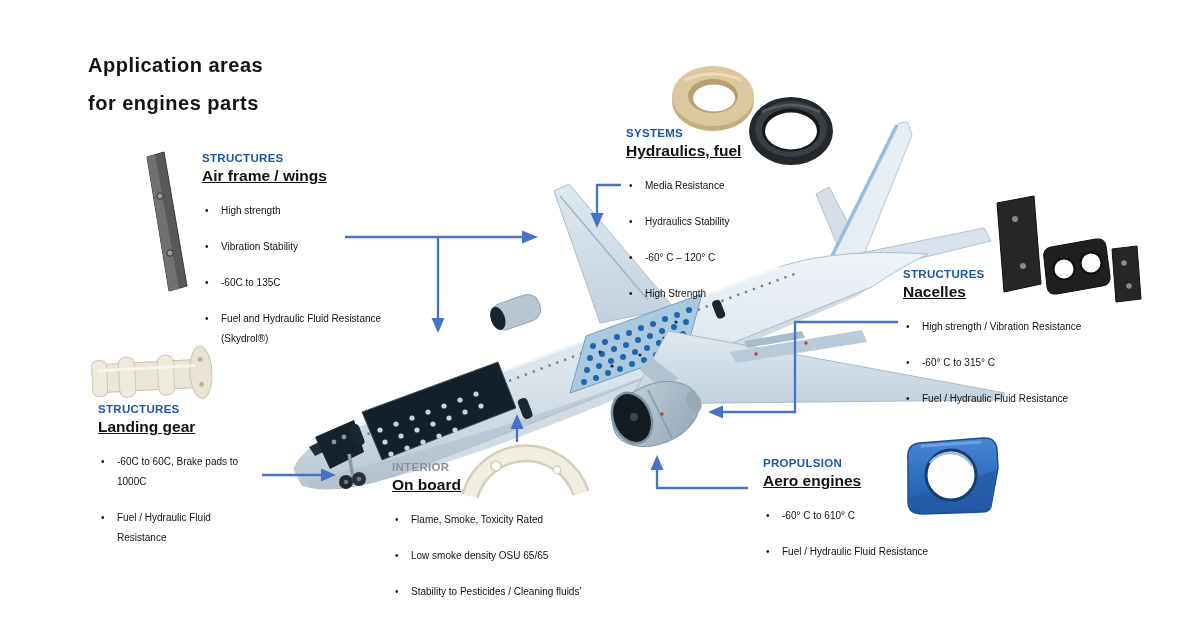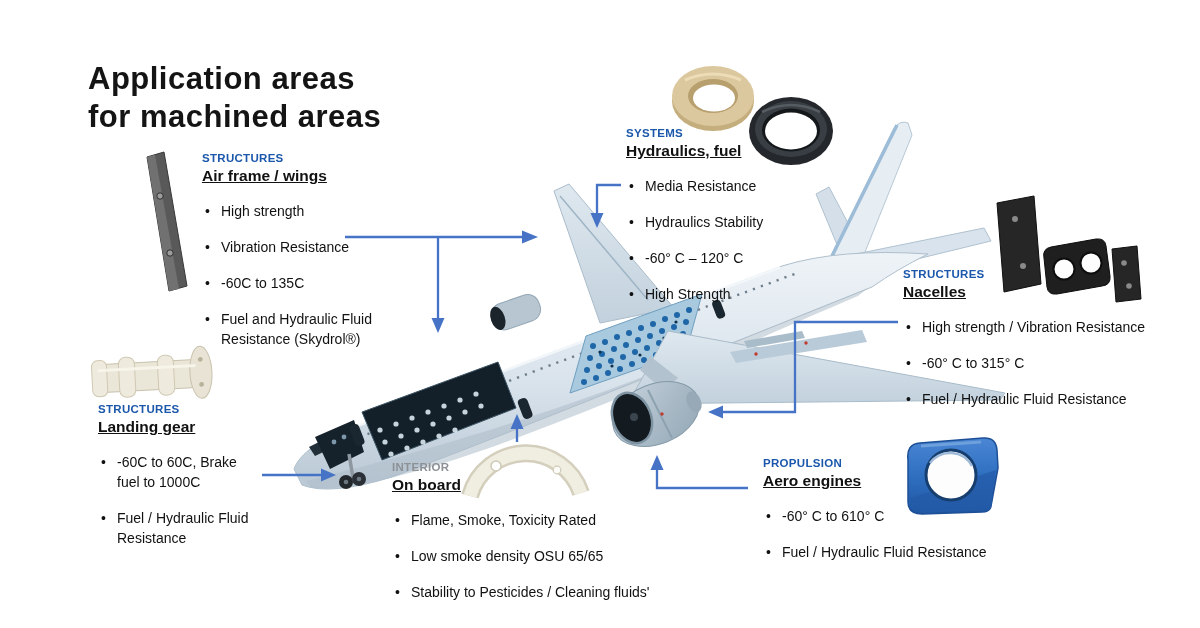--- a/index.html
+++ b/index.html
@@ -1,41 +1,41 @@
 <!DOCTYPE html>
 <html><head>
 <meta charset="utf-8">
 <style>
   html,body{margin:0;padding:0;}
   body{width:1200px;height:628px;background:#ffffff;font-family:"Liberation Sans","DejaVu Sans",sans-serif;overflow:hidden;}
   .canvas{position:relative;width:1200px;height:628px;background:#ffffff;}
   .svg-layer{position:absolute;left:0;top:0;z-index:1;}
-  .title{position:absolute;left:88px;top:60px;z-index:3;font-size:31px;font-weight:700;color:#141414;line-height:38px;letter-spacing:.5px;}
+  .title{position:absolute;left:88px;top:46px;z-index:3;font-size:20px;font-weight:700;color:#141414;line-height:38px;letter-spacing:.5px;}
   .callout{position:absolute;z-index:3;color:#111;}
   .callout .cat{font-size:11.5px;font-weight:700;color:#1b57ab;letter-spacing:.3px;margin-bottom:3px;}
   .callout.graycat .cat{color:#8d9196;}
   .callout .head{font-size:15.5px;font-weight:700;color:#111;margin-bottom:4px;text-decoration:underline;}
   .callout ul{list-style:none;margin:0;padding:0;}
-  .callout li{position:relative;font-size:14px;line-height:20px;padding-left:19px;color:#111;margin-top:16px;}
+  .callout li{position:relative;font-size:10px;line-height:20px;padding-left:19px;color:#111;margin-top:16px;}
   .callout li::before{content:"•";position:absolute;left:3px;top:0;color:#111;}
   .co-airframe{left:202px;top:152px;width:196px;}
   .co-systems{left:626px;top:127px;width:210px;}
   .co-nacelles{left:903px;top:268px;width:272px;}
   .co-landing{left:98px;top:403px;width:152px;}
   .co-interior{left:392px;top:461px;width:335px;}
   .co-propulsion{left:763px;top:457px;width:262px;}
 </style>
 </head>
 <body>
 
 <div class="canvas">
 
   <div class="title">
     <div>Application areas</div>
-    <div>for machined areas</div>
+    <div>for engines parts</div>
   </div>
 
   <svg class="svg-layer" width="1200" height="628" viewBox="0 0 1200 628">
     <defs>
       <linearGradient id="fus" x1="0" y1="0" x2="0" y2="1">
         <stop offset="0" stop-color="#eef3f7"></stop>
           <stop offset="0.55" stop-color="#d9e3ec"></stop>
           <stop offset="1" stop-color="#b9c8d4"></stop>
       </linearGradient>
       <linearGradient id="wing" x1="0" y1="0" x2="0" y2="1">
@@ -285,21 +285,21 @@
       <polygon points="510.5,429 523.5,429 517,414"></polygon>
       <polygon points="321,468.5 321,481.5 336,475"></polygon>
     </g>
   </svg>
 
   <div class="callout co-airframe">
     <div class="cat">STRUCTURES</div>
     <div class="head">Air frame / wings</div>
     <ul>
       <li>High strength</li>
-      <li>Vibration Resistance</li>
+      <li>Vibration Stability</li>
       <li>-60C to 135C</li>
       <li>Fuel and Hydraulic Fluid Resistance (Skydrol®)</li>
     </ul>
   </div>
 
   <div class="callout co-systems">
     <div class="cat">SYSTEMS</div>
     <div class="head">Hydraulics, fuel</div>
     <ul>
       <li>Media Resistance</li>
@@ -316,21 +316,21 @@
       <li>High strength / Vibration Resistance</li>
       <li>-60° C to 315° C</li>
       <li>Fuel / Hydraulic Fluid Resistance</li>
     </ul>
   </div>
 
   <div class="callout co-landing">
     <div class="cat">STRUCTURES</div>
     <div class="head">Landing gear</div>
     <ul>
-      <li>-60C to 60C, Brake fuel to 1000C</li>
+      <li>-60C to 60C, Brake pads to 1000C</li>
       <li>Fuel / Hydraulic Fluid Resistance</li>
     </ul>
   </div>
 
   <div class="callout co-interior graycat">
     <div class="cat">INTERIOR</div>
     <div class="head">On board</div>
     <ul>
       <li>Flame, Smoke, Toxicity Rated</li>
       <li>Low smoke density OSU 65/65</li>

